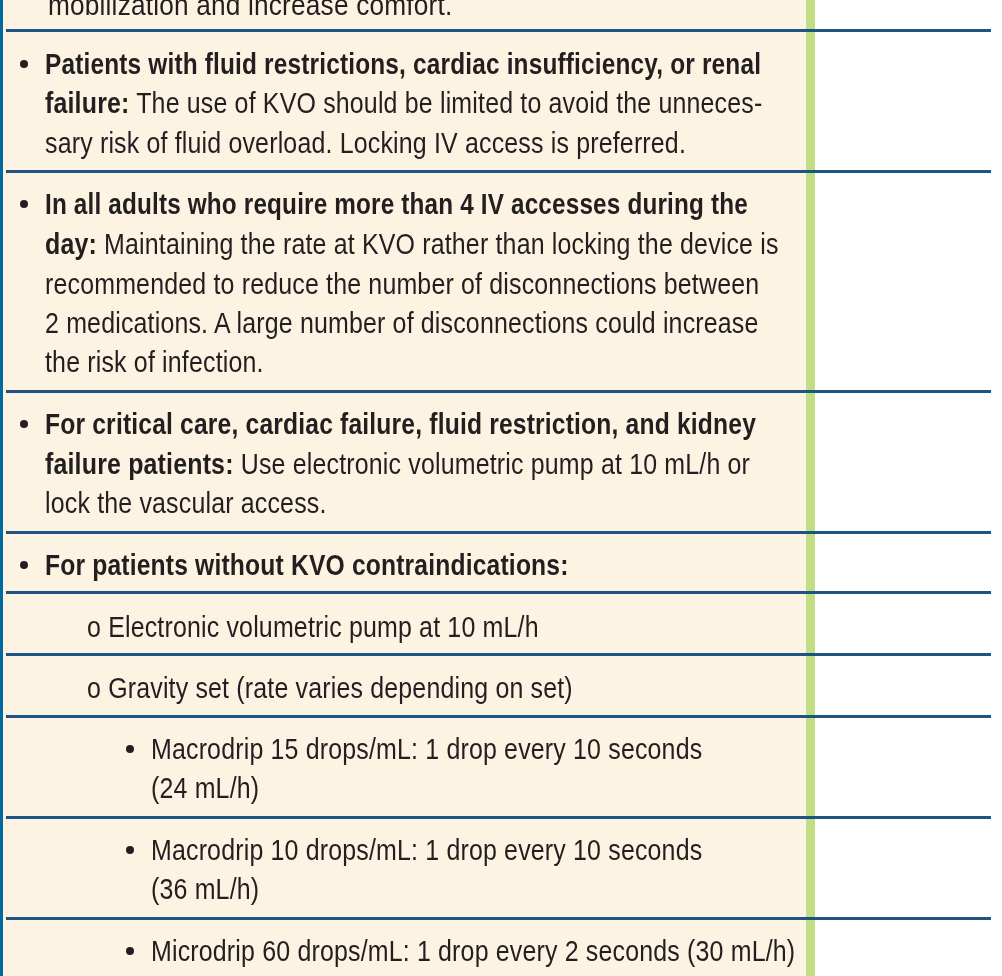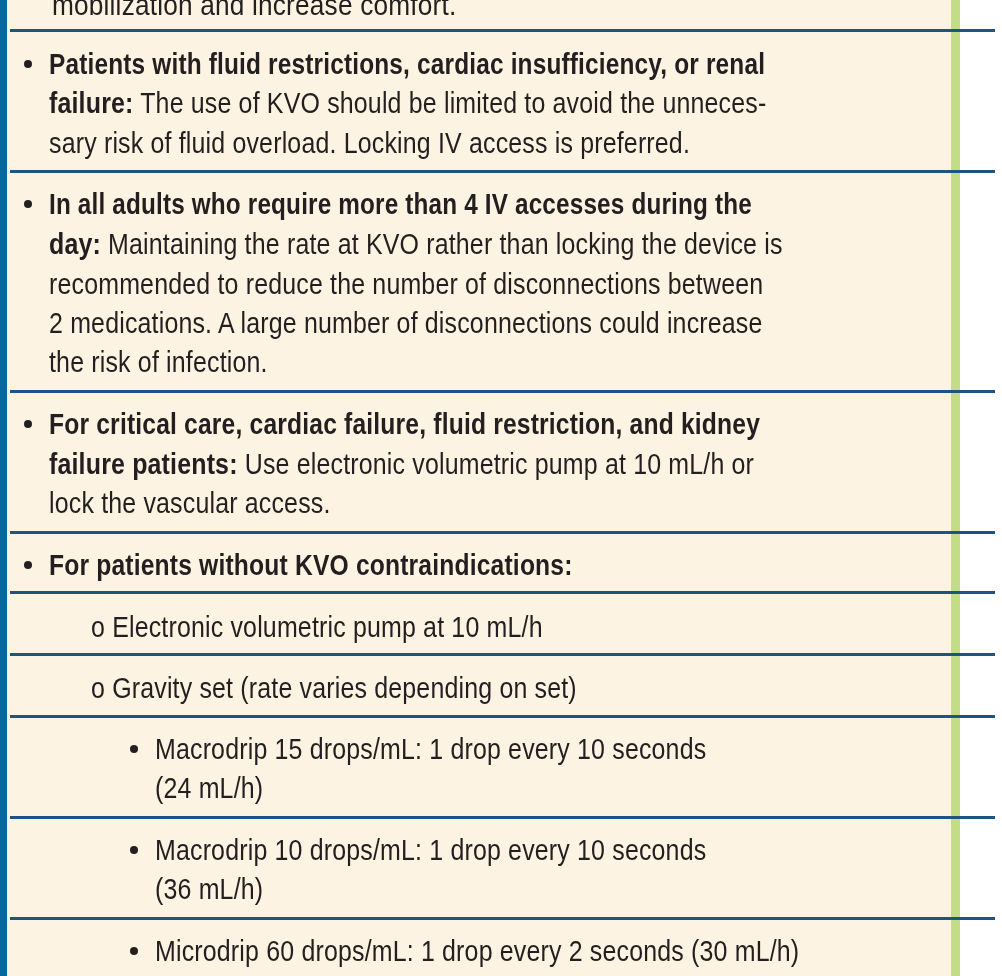--- a/index.html
+++ b/index.html
@@ -5,24 +5,24 @@
   html, body { margin: 0; padding: 0; }
   body {
     width: 1002px; height: 976px; overflow: hidden;
     background: #ffffff;
     position: relative;
     font-family: "Liberation Sans", "DejaVu Sans", sans-serif;
     color: #231f20;
   }
   .panel {
     position: absolute; left: 0; top: 0;
-    width: 960px; height: 976px;
+    width: 815px; height: 976px;
     background: #fdf3e2;
     box-sizing: border-box;
-    border-left: 7px solid #0369a1;
+    border-left: 3px solid #0369a1;
     border-right: 9px solid #c3dc86;
   }
   .rule {
     position: absolute; left: 3px; width: 985px; height: 3px;
     background: #1d5483;
   }
   .line {
     position: absolute; white-space: nowrap;
     font-size: 29px; line-height: 40px; height: 40px;
     transform-origin: left center;

